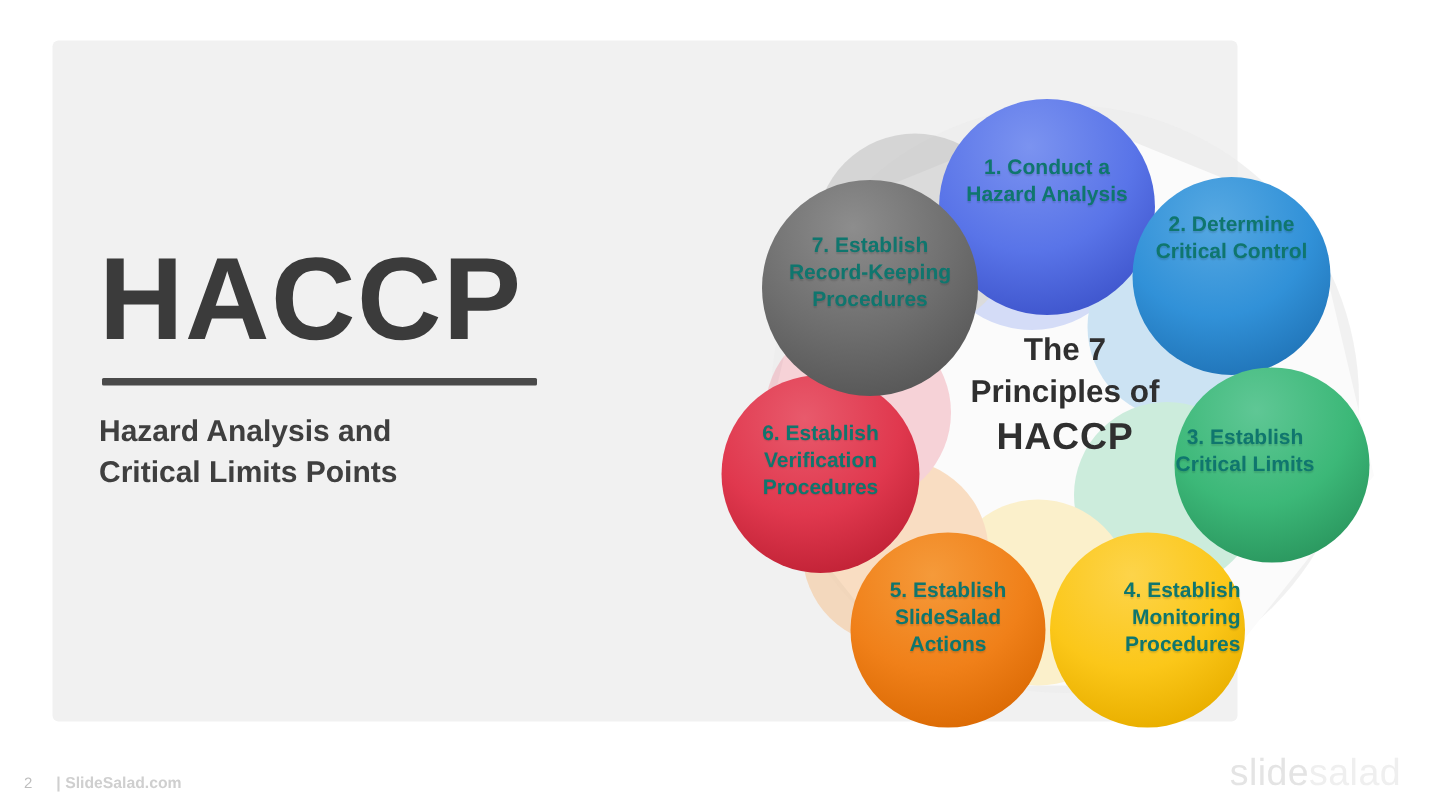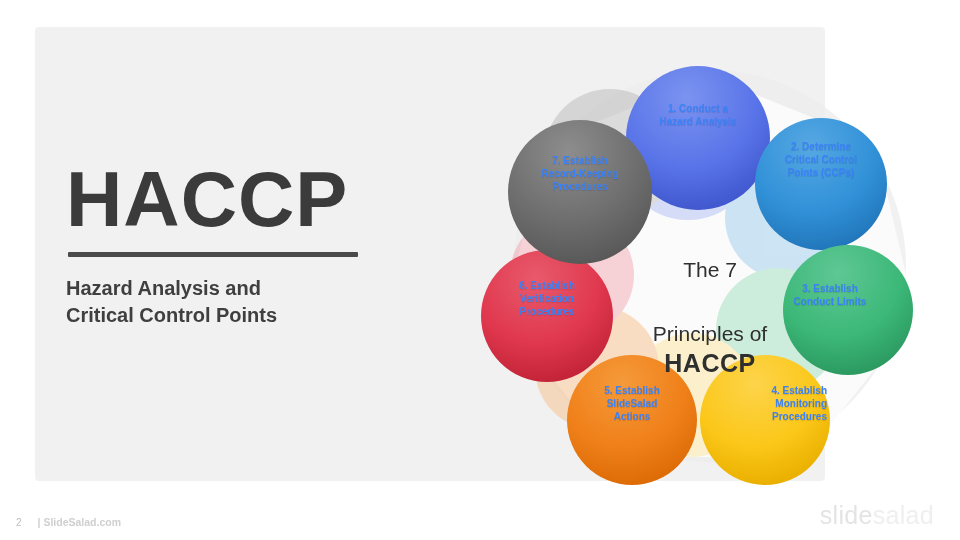--- a/index.html
+++ b/index.html
@@ -30,25 +30,25 @@
   }
 
   
   .diagram{position:absolute;left:460px;top:20px;width:500px;height:470px;}
   .diagram svg{position:absolute;left:0;top:0;width:500px;height:470px;}
 
   .center-label{
     position:absolute;left:160px;top:200px;width:180px;text-align:center;
     color:#2f2f2f;line-height:1.32;pointer-events:none;
   }
-  .center-label .l1,.center-label .l2{font-size:21px;font-weight:normal;margin-top:36px;}
+  .center-label .l1,.center-label .l2{font-size:21px;font-weight:bold;}
   .center-label .l3{font-size:25px;font-weight:bold;letter-spacing:.5px;}
 
   .node-label{
-    position:absolute;color:#3b82f6;font-size:10px;font-weight:bold;
+    position:absolute;color:#0f766e;font-size:14px;font-weight:bold;
     text-align:center;line-height:1.30;pointer-events:none;
     text-shadow:0 1px 1px rgba(0,0,0,.12);
   }
 
   
   .footer{position:absolute;left:16px;bottom:12px;display:flex;align-items:center;gap:16px;}
   .page-num{font-size:10px;color:#bdbdbd;}
   .footer-text{font-size:10.5px;color:#cfcfcf;font-weight:bold;}
 
   .logo{
@@ -63,21 +63,21 @@
 
 <div class="slide">
 
   <div class="bg-panel"></div>
 
   <div class="title-block">
     <div class="main-title">HACCP</div>
     <div class="title-rule"></div>
     <div class="subtitle">
       <span>Hazard Analysis and</span><br>
-      <span>Critical Control Points</span>
+      <span>Critical Limits Points</span>
     </div>
   </div>
 
   <div class="diagram">
 
     <svg viewBox="0 0 500 470">
       <defs>
         <radialGradient id="gl1" cx="42%" cy="22%" r="78%">
           <stop offset="0%" stop-color="#7b93f0"></stop>
             <stop offset="62%" stop-color="#5974e8"></stop>
@@ -145,26 +145,25 @@
     </div>
 
     <div class="node-label" style="left:168px;top:82px;width:140px;">
       <div>1. Conduct a</div>
       <div>Hazard Analysis</div>
     </div>
 
     <div class="node-label" style="left:296px;top:120px;width:130px;">
       <div>2. Determine</div>
       <div>Critical Control</div>
-      <div>Points (CCPs)</div>
     </div>
 
     <div class="node-label" style="left:308px;top:262px;width:124px;">
       <div>3. Establish</div>
-      <div>Conduct Limits</div>
+      <div>Critical Limits</div>
     </div>
 
     <div class="node-label" style="left:243px;top:364px;width:124px;text-align:right;">
       <div>4. Establish</div>
       <div>Monitoring</div>
       <div>Procedures</div>
     </div>
 
     <div class="node-label" style="left:110px;top:364px;width:124px;">
       <div>5. Establish</div>

